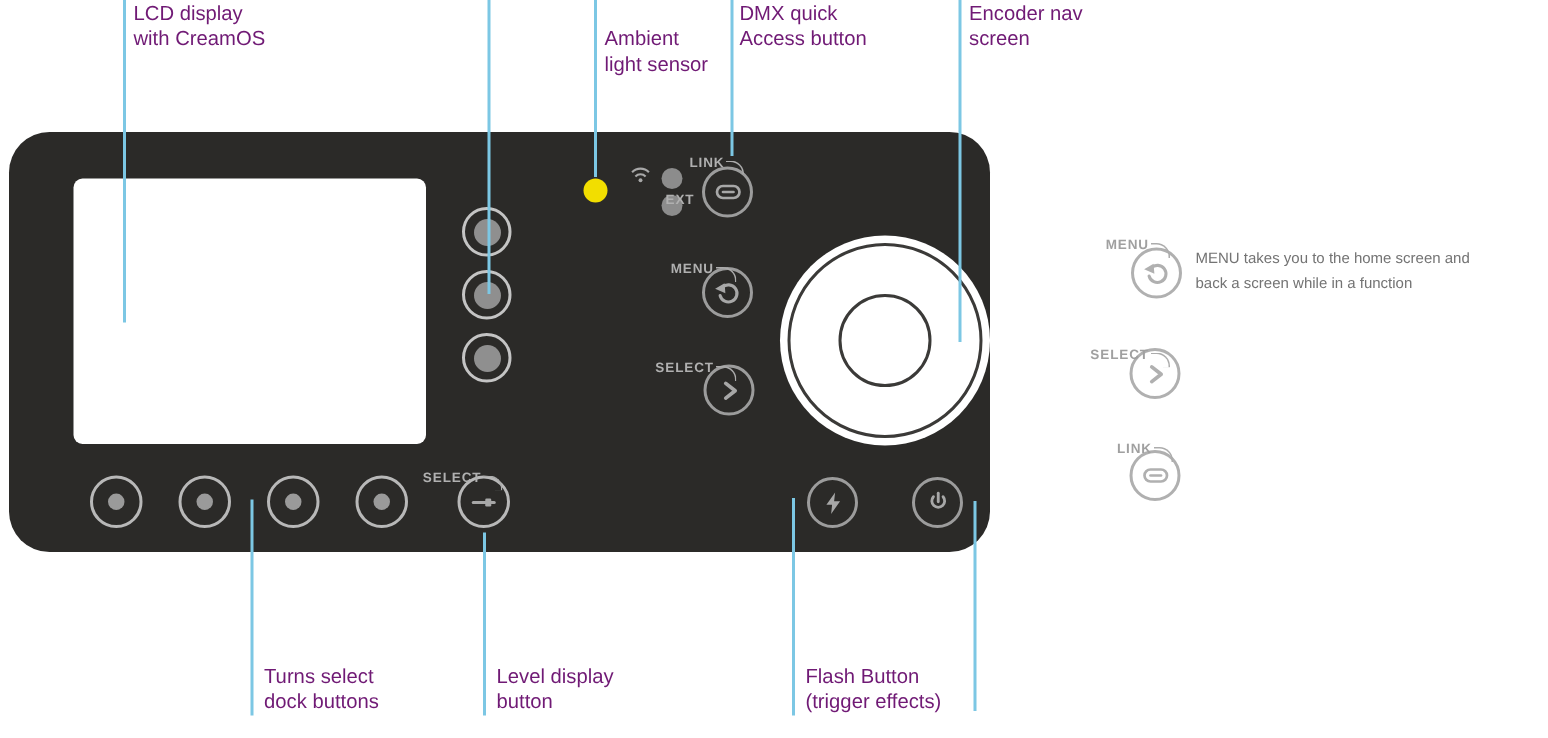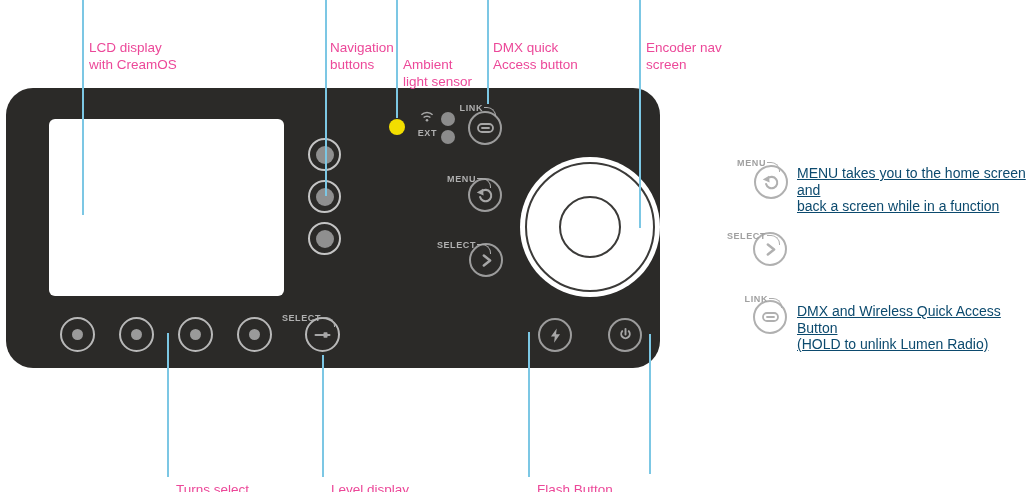--- a/index.html
+++ b/index.html
@@ -1,22 +1,22 @@
 <!DOCTYPE html>
 <html><head>
 <meta charset="utf-8">
 <style>
   html,body{margin:0;padding:0;background:#fff;}
   .stage{position:relative;width:1032px;height:492px;background:#ffffff;overflow:hidden;
          font-family:"Liberation Sans", sans-serif;}
 
   
   .vline{position:absolute;width:2px;background:#7CC7E4;z-index:30;}
-  .blue-label{position:absolute;color:#ec4899;font-size:13.5px;line-height:16.5px;
-              white-space:pre-line;z-index:31;margin-top:39px;}
+  .blue-label{position:absolute;color:#701a75;font-size:13.5px;line-height:16.5px;
+              white-space:pre-line;z-index:31;}
 
   
   .panel{position:absolute;left:6px;top:88px;width:654px;height:280px;background:#2B2A28;
          border-radius:27px;z-index:1;}
   .lcd{position:absolute;left:49px;top:119px;width:235px;height:177px;background:#fff;
        border-radius:6px;z-index:2;}
 
   .circle-btn{position:absolute;border-radius:50%;box-sizing:border-box;display:flex;
               align-items:center;justify-content:center;z-index:3;}
   .nav-btn{width:33px;height:33px;border:2px solid #C4C4C4;}
@@ -37,22 +37,22 @@
           background:#F2DE00;z-index:3;}
   .led{position:absolute;width:14px;height:14px;border-radius:50%;background:#8C8C8C;z-index:3;}
   .wifi{position:absolute;left:420px;top:110px;color:#A8A8A8;z-index:3;}
 
   .mini{position:absolute;font-size:9px;font-weight:bold;letter-spacing:0.6px;z-index:4;}
   .on-panel{color:#B0B0B0;}
   .legend-mini{color:#A0A0A0;}
   .hook{position:absolute;border-top:1.5px solid #ACACAC;border-right:1.5px solid #ACACAC;
         border-top-right-radius:9px;z-index:4;}
 
-  .legend-text{position:absolute;color:#0c4a6e;font-size:14px;line-height:16.5px;
-               white-space:pre-line;text-decoration:underline;}
+  .legend-text{position:absolute;color:#737373;font-size:10px;line-height:16.5px;
+               white-space:pre-line;}
   svg{display:block;}
 </style>
 </head>
 <body>
 
 <div class="stage">
 
   <div class="panel"></div>
   <div class="lcd"></div>
 
@@ -68,21 +68,21 @@
 
   <div class="sensor"></div>
   <span class="wifi">
     <svg width="14" height="12" viewBox="0 0 14 12" fill="none" stroke="currentColor">
       <circle cx="7" cy="10.2" r="1.3" fill="currentColor" stroke="none"></circle>
       <path d="M3.6 7.6 A4.8 4.8 0 0 1 10.4 7.6" stroke-width="1.4"></path>
       <path d="M1.4 4.8 A7.8 7.8 0 0 1 12.6 4.8" stroke-width="1.4"></path>
     </svg>
   </span>
   <div class="led" style="left:441px;top:112px"></div>
-  <span class="mini on-panel" style="right:595px;top:128px">EXT</span>
+  <span class="mini on-panel" style="right:569px;top:128px">EXT</span>
   <div class="led" style="left:441px;top:130px"></div>
 
   <span class="mini on-panel" style="right:549px;top:103px">LINK</span>
   <span class="hook" style="left:484px;top:107px;width:11px;height:8px"></span>
   <div class="circle-btn fn-btn" style="left:468px;top:111px">
     <span>
       <svg width="21" height="20" viewBox="0 0 20 20" fill="none" stroke="currentColor">
         <rect x="2.5" y="6" width="15" height="8" rx="4" stroke-width="1.8"></rect>
         <line x1="6.5" y1="10" x2="13.5" y2="10" stroke-width="1.8" stroke-linecap="round"></line>
       </svg>
@@ -154,22 +154,20 @@
         <path d="M6.6 5.4 A4.5 4.5 0 1 0 13.4 5.4" stroke-width="2" stroke-linecap="round"></path>
       </svg>
     </span>
   </div>
 
   <div class="vline" style="left:82px;top:0;height:215px"></div>
   <div class="blue-label" style="left:89px;top:1px">LCD display
 with CreamOS</div>
 
   <div class="vline" style="left:325px;top:0;height:196px"></div>
-  <div class="blue-label" style="left:330px;top:1px">Navigation
-buttons</div>
 
   <div class="vline" style="left:396px;top:0;height:118px"></div>
   <div class="blue-label" style="left:403px;top:18px">Ambient
 light sensor</div>
 
   <div class="vline" style="left:487px;top:0;height:104px"></div>
   <div class="blue-label" style="left:493px;top:1px">DMX quick
 Access button</div>
 
   <div class="vline" style="left:639px;top:0;height:228px"></div>
@@ -216,16 +214,14 @@
   <span class="mini legend-mini" style="right:264px;top:294px">LINK</span>
   <span class="hook" style="left:769px;top:298px;width:12px;height:9px"></span>
   <div class="circle-btn legend-circle" style="left:753px;top:300px">
     <span>
       <svg width="21" height="20" viewBox="0 0 20 20" fill="none" stroke="currentColor">
         <rect x="2.5" y="6" width="15" height="8" rx="4" stroke-width="1.8"></rect>
         <line x1="6.5" y1="10" x2="13.5" y2="10" stroke-width="1.8" stroke-linecap="round"></line>
       </svg>
     </span>
   </div>
-  <div class="legend-text" style="left:797px;top:303px">DMX and Wireless Quick Access Button
-(HOLD to unlink Lumen Radio)</div>
 
 </div>
 
 </body></html>

